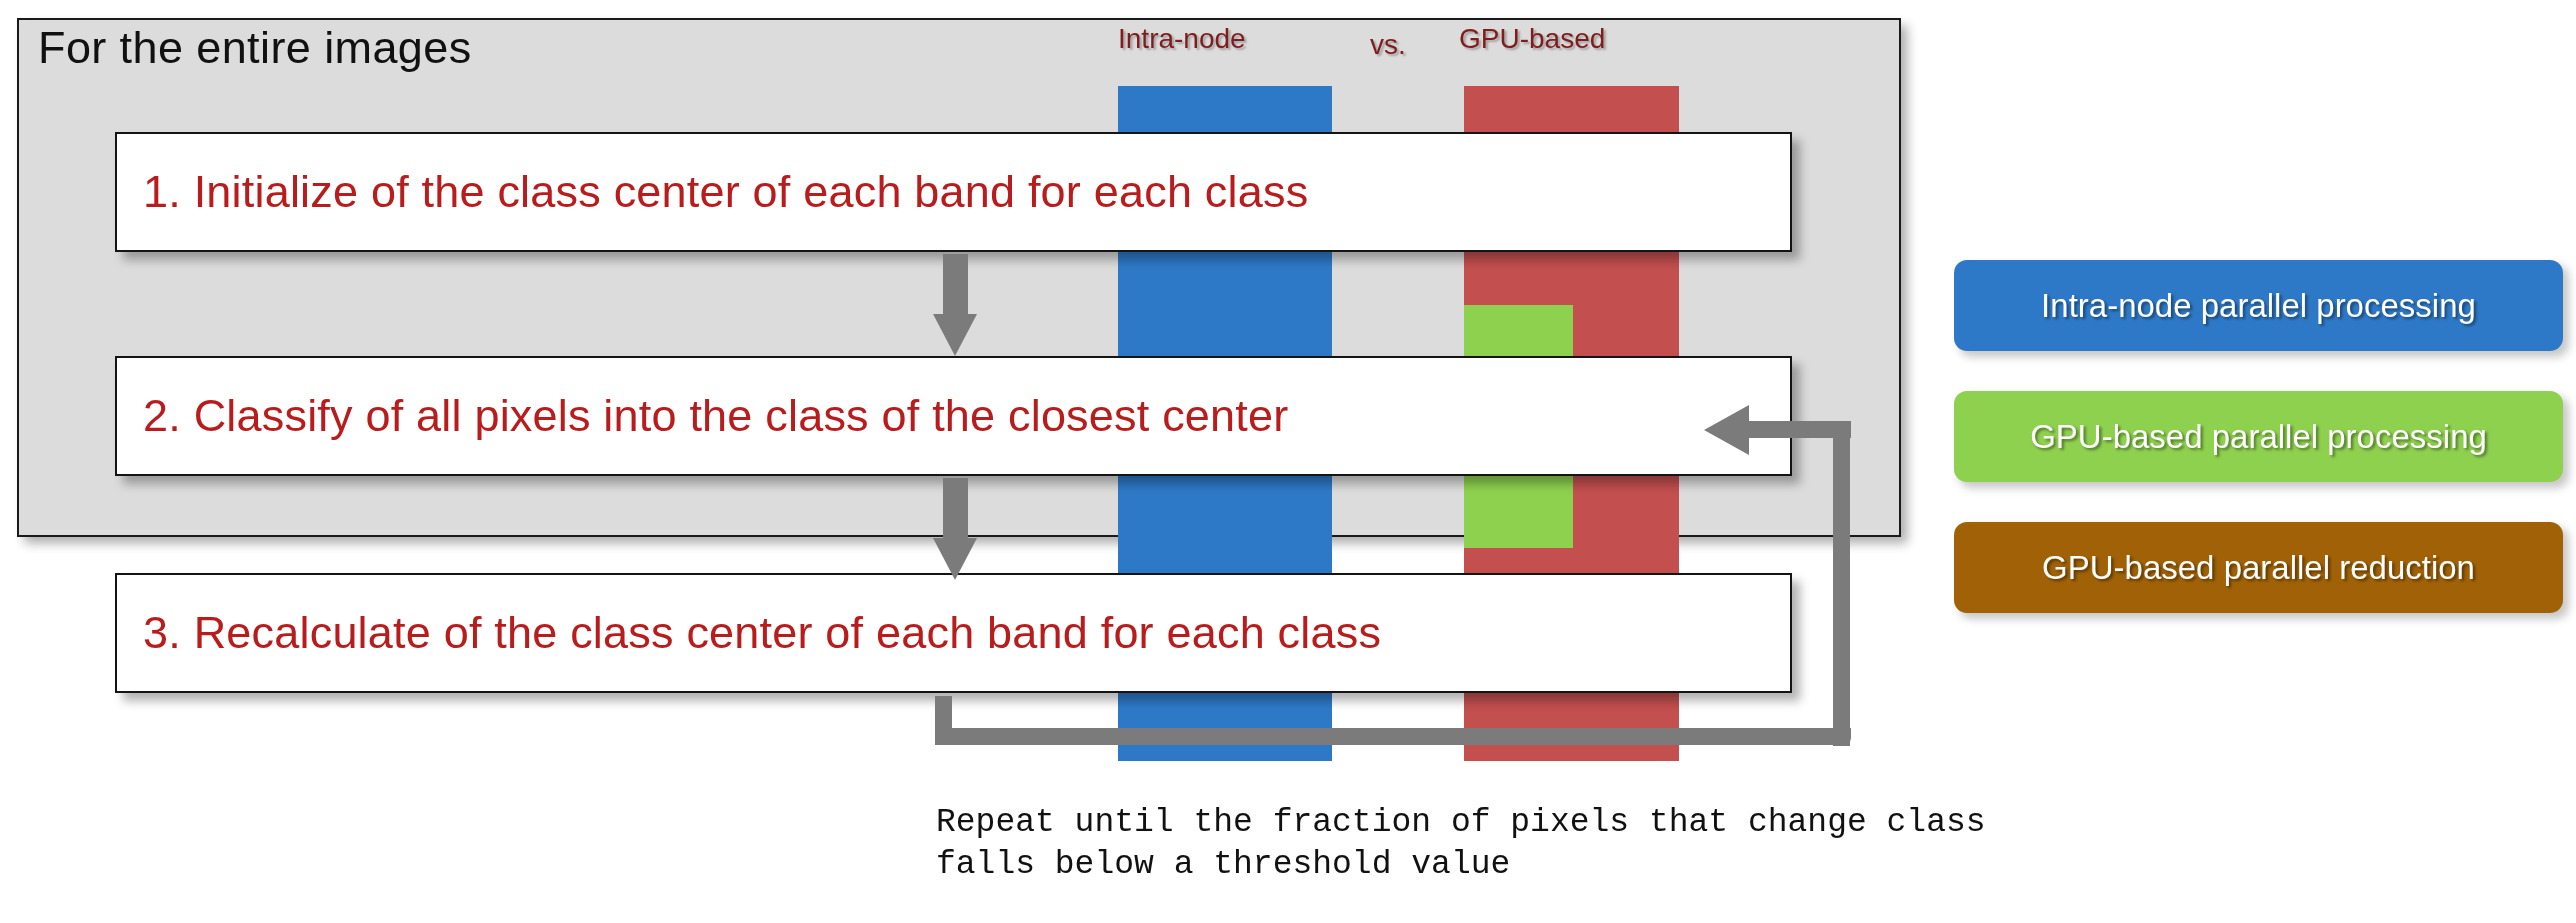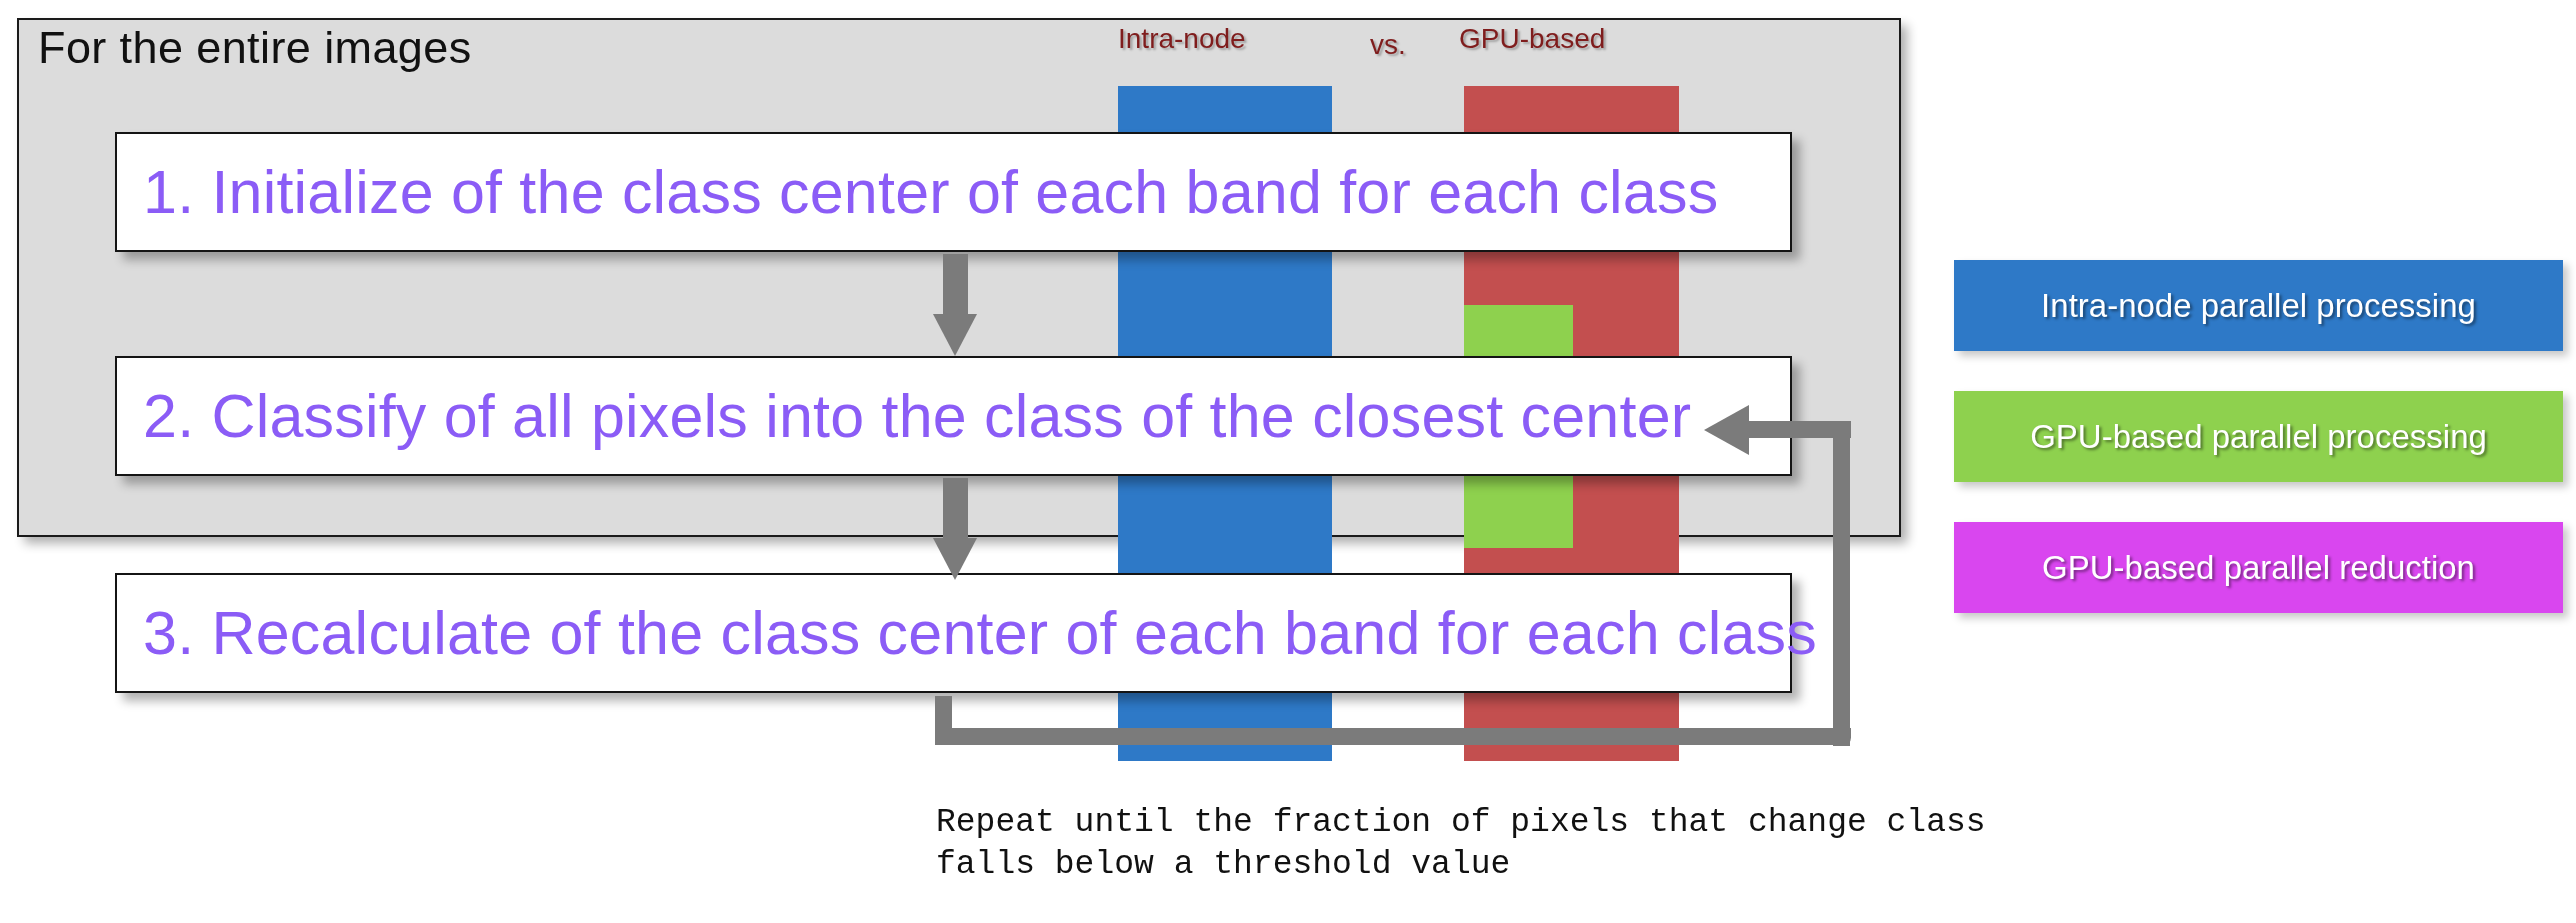--- a/index.html
+++ b/index.html
@@ -37,21 +37,21 @@
   .bar-red{left:1464px;top:86px;width:215px;height:675px;background:#c34f4f;}
   .bar-green{left:1464px;top:305px;width:109px;height:243px;background:#8ed14e;}
 
   
   .step-box{
     position:absolute;background:#ffffff;border:2.9px solid #141414;
     box-sizing:border-box;display:flex;align-items:center;
     box-shadow:8px 8px 9.4px rgba(0,0,0,0.30);
   }
   .step-box .txt{
-    font-size:61px;color:#8b5cf6;white-space:nowrap;padding-left:26px;
+    font-size:45px;color:#b91c1c;white-space:nowrap;padding-left:26px;
     letter-spacing:0.2px;
   }
   .step-1{left:115px;top:132px;width:1677px;height:120px;}
   .step-2{left:115px;top:356px;width:1677px;height:120px;}
   .step-3{left:115px;top:573px;width:1677px;height:120px;}
 
   
   .down-arrow{position:absolute;width:45px;}
   .down-arrow .shaft{
     position:absolute;left:10.2px;top:0;width:25px;background:#7b7b7b;
@@ -84,29 +84,29 @@
   
   .caption{
     position:absolute;left:936px;top:802px;width:1052px;
     font-size:33px;line-height:1.28;color:#111;font-family:Liberation Mono, monospace;
   }
 
   
   .legend{position:absolute;left:1954px;top:260px;width:609px;}
   .legend-item{
     width:609px;height:91px;margin-bottom:40px;display:flex;align-items:center;
-    justify-content:center;box-shadow:5.1px 5.1px 8px rgba(0,0,0,0.22);
+    justify-content:center;box-shadow:5.1px 5.1px 8px rgba(0,0,0,0.22);border-radius:13px;
   }
   .legend-item .lbl{
     font-size:33px;color:#ffffff;white-space:nowrap;
     text-shadow:2.2px 2.2px 2.9px rgba(0,0,0,0.45);
   }
   .lg-blue{background:#2e79c7;}
   .lg-green{background:#8ed14e;text-align:center;}
-  .lg-red{background:#d946ef;align-items:center;}
+  .lg-red{background:#a16207;align-items:center;}
 </style>
 </head>
 <body>
 
 <div class="stage">
 
   <div class="gray-panel"></div>
 
   <div class="panel-title">For the entire images</div>
 

